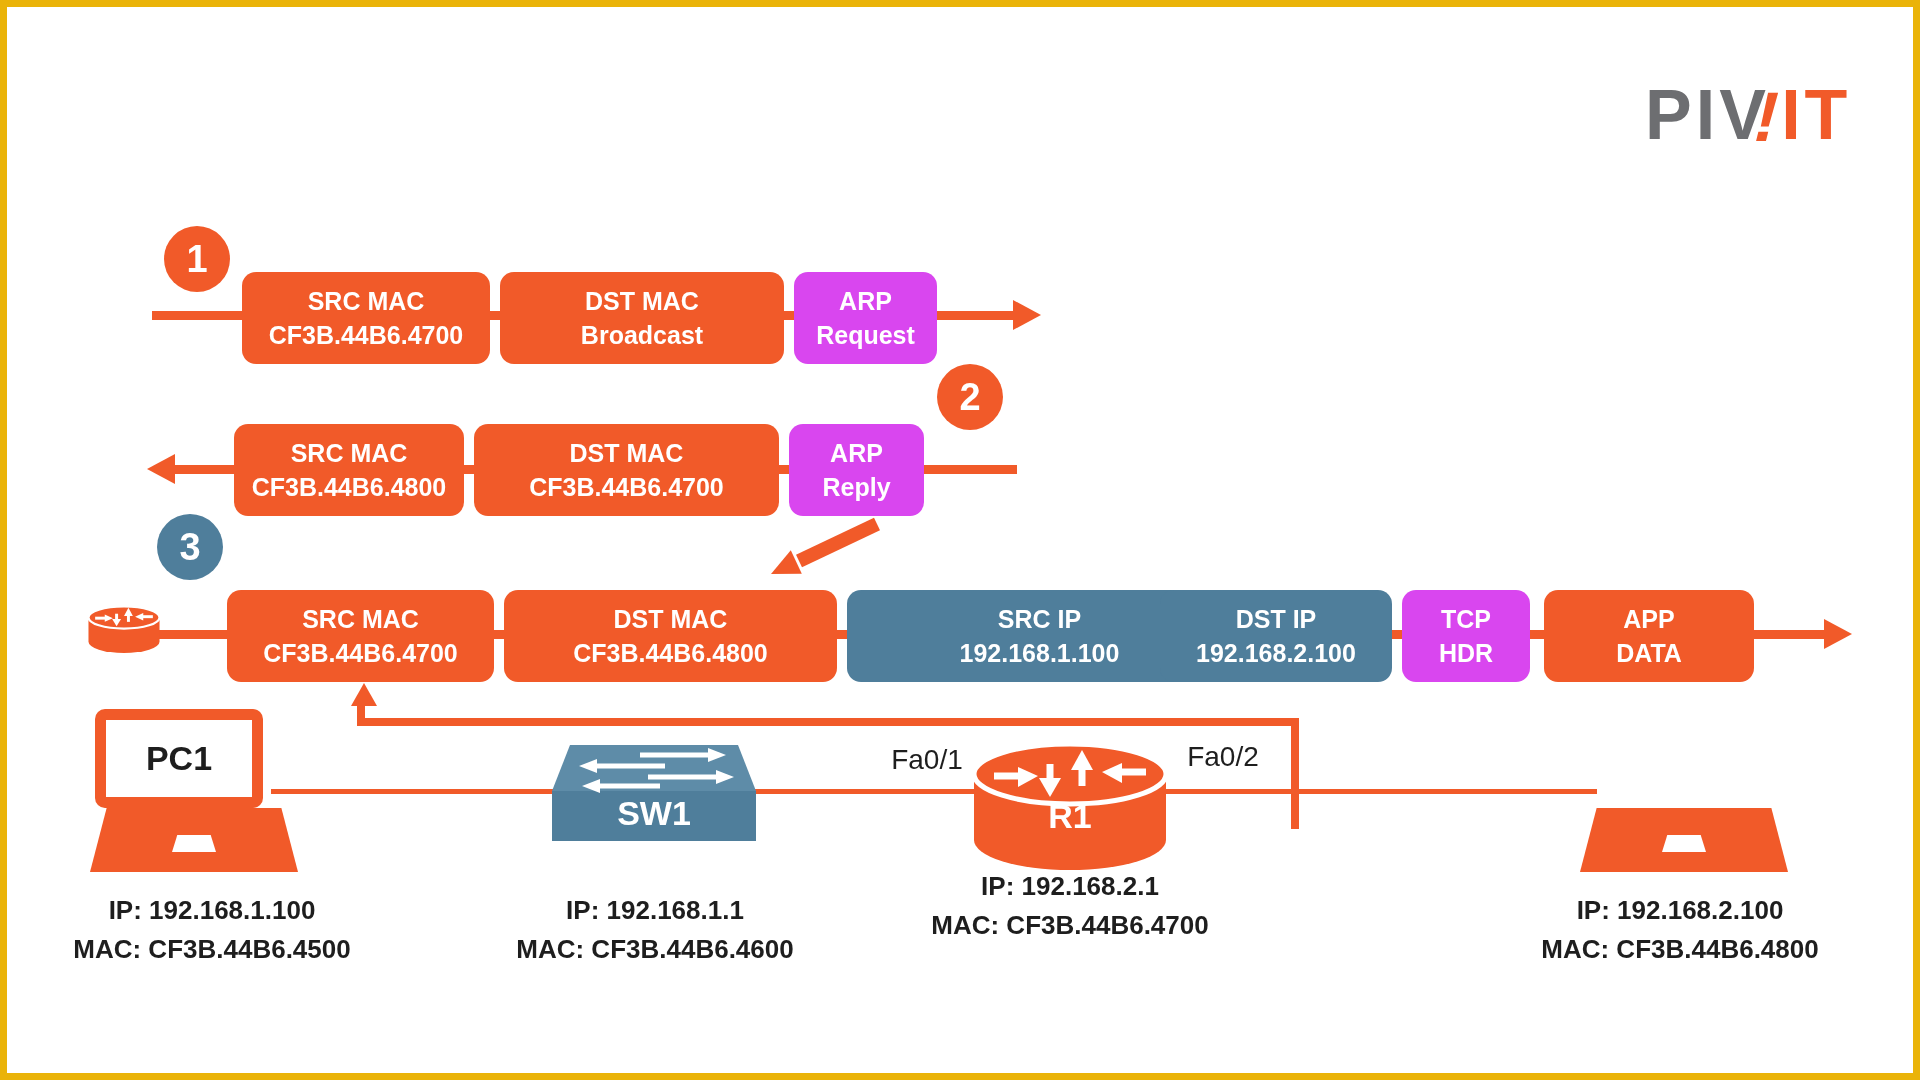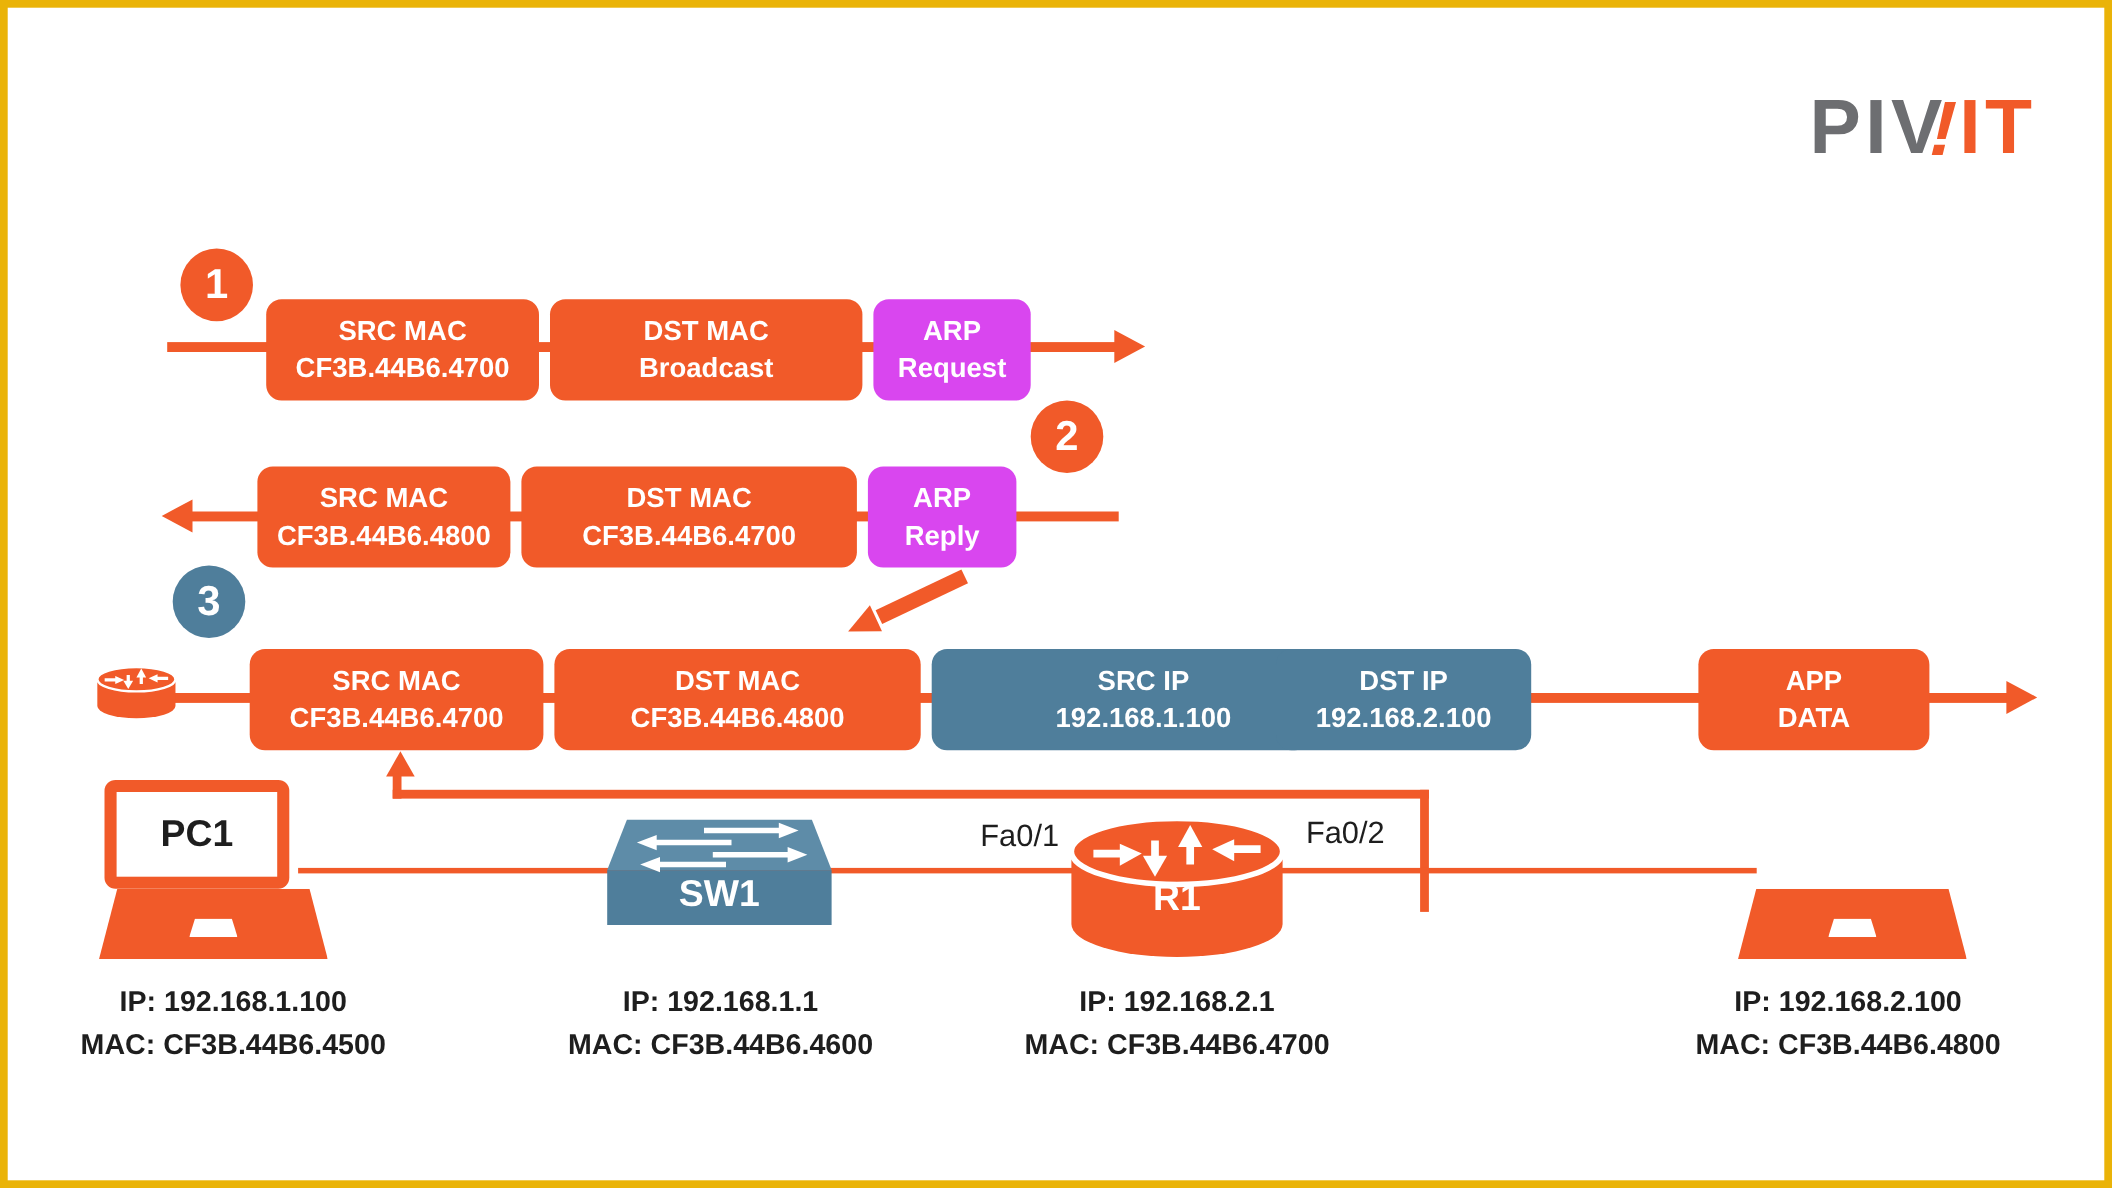--- a/index.html
+++ b/index.html
@@ -122,20 +122,24 @@
     <div>CF3B.44B6.4800</div>
   </div>
   <div class="fbox blue" style="left:840px;top:583px;width:303px;padding-left:41px;">
     <div>SRC IP</div>
     <div>192.168.1.100</div>
   </div>
   <div class="fbox blue" style="left:1153px;top:583px;width:232px;">
     <div>DST IP</div>
     <div>192.168.2.100</div>
   </div>
+  <div class="fbox gray" style="left:1395px;top:583px;width:128px;">
+    <div>TCP</div>
+    <div>HDR</div>
+  </div>
   <div class="fbox orange" style="left:1537px;top:583px;width:210px;">
     <div>APP</div>
     <div>DATA</div>
   </div>
 
   <div class="tri-up" style="left:344px;top:676px;"></div>
   <div class="vline" style="left:350px;top:696px;height:23px;"></div>
   <div class="hline" style="left:350px;top:711px;width:942px;height:8px;"></div>
   <div class="vline" style="left:1284px;top:711px;height:111px;"></div>
 
@@ -182,21 +186,21 @@
   <div class="touchpad" style="left:1655px;top:828px;width:44px;height:17px;"></div>
 
   <div class="caption" style="left:45px;top:884px;">
     <div>IP: 192.168.1.100</div>
     <div>MAC: CF3B.44B6.4500</div>
   </div>
   <div class="caption" style="left:488px;top:884px;">
     <div>IP: 192.168.1.1</div>
     <div>MAC: CF3B.44B6.4600</div>
   </div>
-  <div class="caption" style="left:903px;top:884px;">
+  <div class="caption" style="left:903px;top:860px;">
     <div>IP: 192.168.2.1</div>
     <div>MAC: CF3B.44B6.4700</div>
   </div>
   <div class="caption" style="left:1513px;top:884px;">
     <div>IP: 192.168.2.100</div>
     <div>MAC: CF3B.44B6.4800</div>
   </div>
 
 </div>
 

